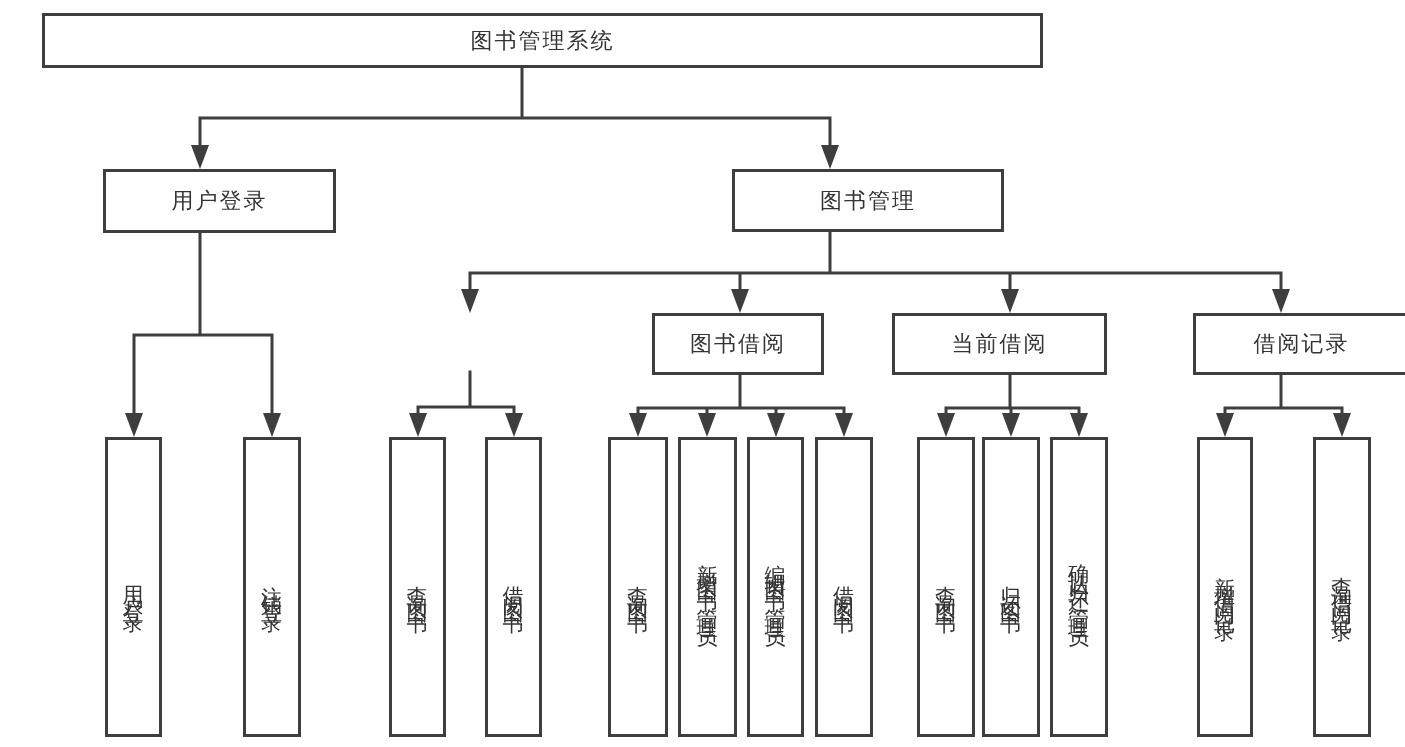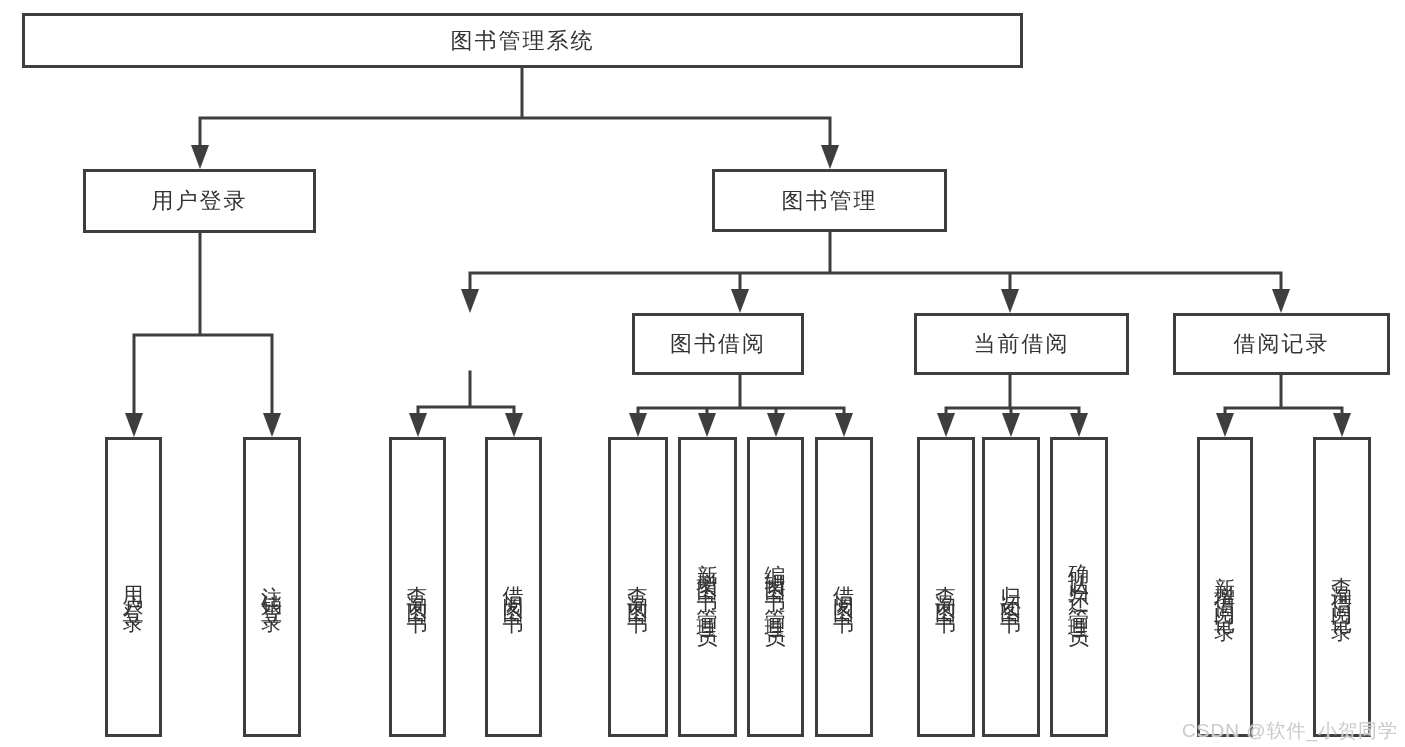--- a/index.html
+++ b/index.html
@@ -7,33 +7,33 @@
     position:relative; width:1405px; height:747px; background:#ffffff;
     font-family:"Liberation Sans", sans-serif; overflow:hidden; color:#333333;
   }
   .wires { position:absolute; left:0; top:0; z-index:1; }
   .node {
     position:absolute; box-sizing:border-box; z-index:2;
     border:3px solid #3e3e3e; background:#ffffff;
     display:flex; align-items:center; justify-content:center;
     color:#333333;
   }
-  .node.h { font-size:22px; letter-spacing:2px; white-space:nowrap; }
+  .node.h { font-size:22px; letter-spacing:2px; white-space:nowrap;margin-left:20px; }
   .node.v { font-size:21px; }
   .vtext {
     writing-mode:vertical-rl; text-orientation:mixed;
     letter-spacing:9px; line-height:1; white-space:nowrap;
   }
   
   #n-root          { left:22px;   top:13px;  width:1001px; height:55px; }
   #n-user-login    { left:83px;   top:169px; width:233px;  height:64px; }
-  #n-book-mgmt     { left:712px;  top:169px; width:235px;  height:63px; }
+  #n-book-mgmt     { left:712px;  top:169px; width:272px;  height:63px; }
   #n-new-book-rec  { left:362px;  top:313px; width:215px;  height:62px; }
   #n-book-borrow   { left:632px;  top:313px; width:172px;  height:62px; }
-  #n-current-borrow{ left:914px;  top:313px; width:215px;  height:62px; }
+  #n-current-borrow{ left:872px;  top:313px; width:215px;  height:62px; }
   #n-borrow-record { left:1173px; top:313px; width:217px;  height:62px; }
   .leaf            { top:437px;   height:300px; }
   #n-ul-user-login { left:105px;  width:57px; }
   #n-ul-logout     { left:243px;  width:58px; }
   #n-nbr-query     { left:389px;  width:57px; }
   #n-nbr-borrow    { left:485px;  width:57px; }
   #n-bb-query      { left:608px;  width:60px; }
   #n-bb-add        { left:678px;  width:59px; }
   #n-bb-edit       { left:747px;  width:57px; }
   #n-bb-borrow     { left:815px;  width:58px; }
@@ -144,15 +144,14 @@
     <span class="vtext">确认归还（管理员）</span>
   </div>
 
   <div id="n-br-add" class="node v leaf">
     <span class="vtext">新增借阅记录</span>
   </div>
   <div id="n-br-query" class="node v leaf">
     <span class="vtext">查询借阅记录</span>
   </div>
 
-  <div class="watermark">CSDN @软件_小贺同学</div>
 
 </div>
 
 </body></html>

